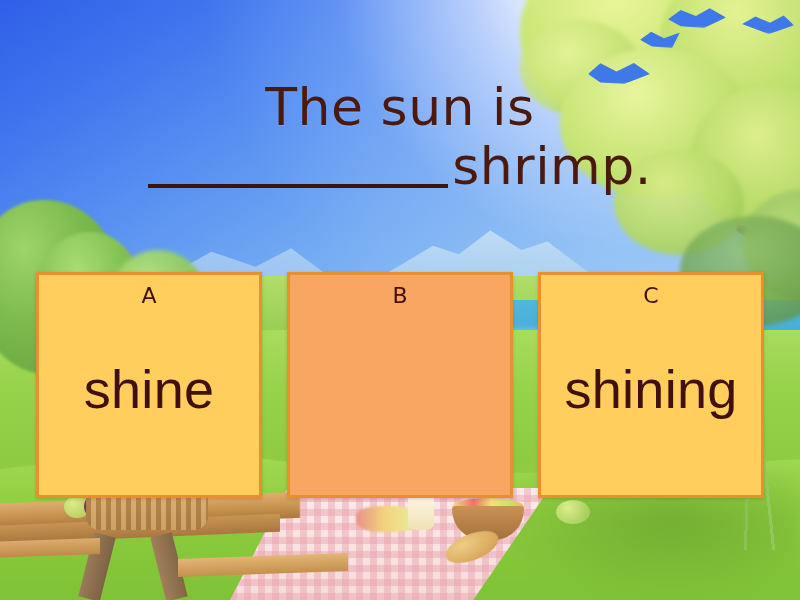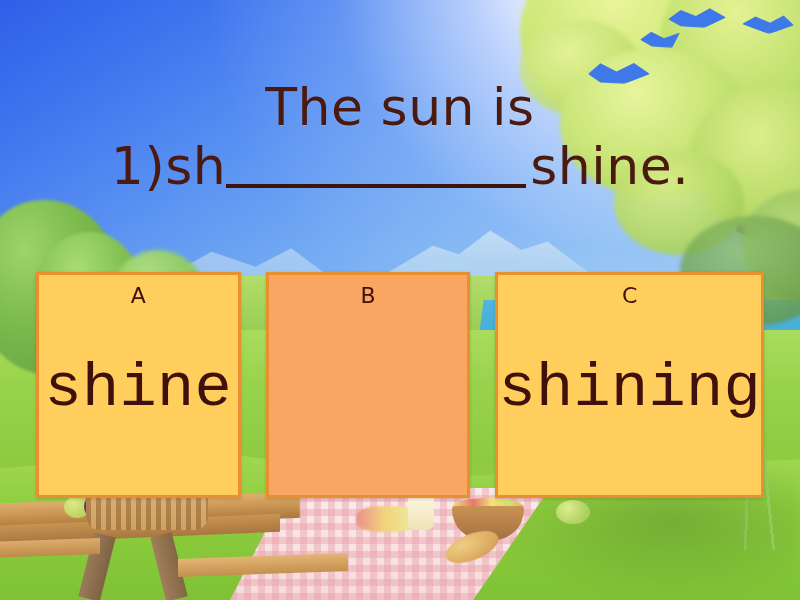--- a/index.html
+++ b/index.html
@@ -358,22 +358,22 @@
   .card-letter {
     position: absolute;
     top: 8px; left: 0; right: 0;
     text-align: center;
     font-family: "DejaVu Sans", sans-serif;
     font-size: 22px;
     color: #40100c;
     line-height: 26px;
   }
   .card-text {
-    font-family: Liberation Mono, monospace;
-    font-size: 62px;
+    font-family: Liberation Sans, sans-serif;
+    font-size: 54px;
     color: #40100c;
     line-height: 52px;
     letter-spacing: .3px;
     transform: translateY(4px);
     white-space: nowrap;
   }
 </style>
 </head>
 <body>
 
@@ -426,21 +426,21 @@
     <div class="grape-green"></div>
     <div class="grapes"></div>
     <div class="basket"></div>
 
     <div class="tuft"></div>
   </div>
 
   <div class="question">
     <div class="q-line1">The sun is</div>
     <div class="q-line2">
-      <span>1)sh</span><span class="q-blank"></span><span>shine.</span>
+      <span class="q-blank"></span><span>shrimp.</span>
     </div>
   </div>
 
   <div class="cards">
 
     <div class="card normal">
       <span class="card-letter">A</span>
       <span class="card-text">shine</span>
     </div>
 

